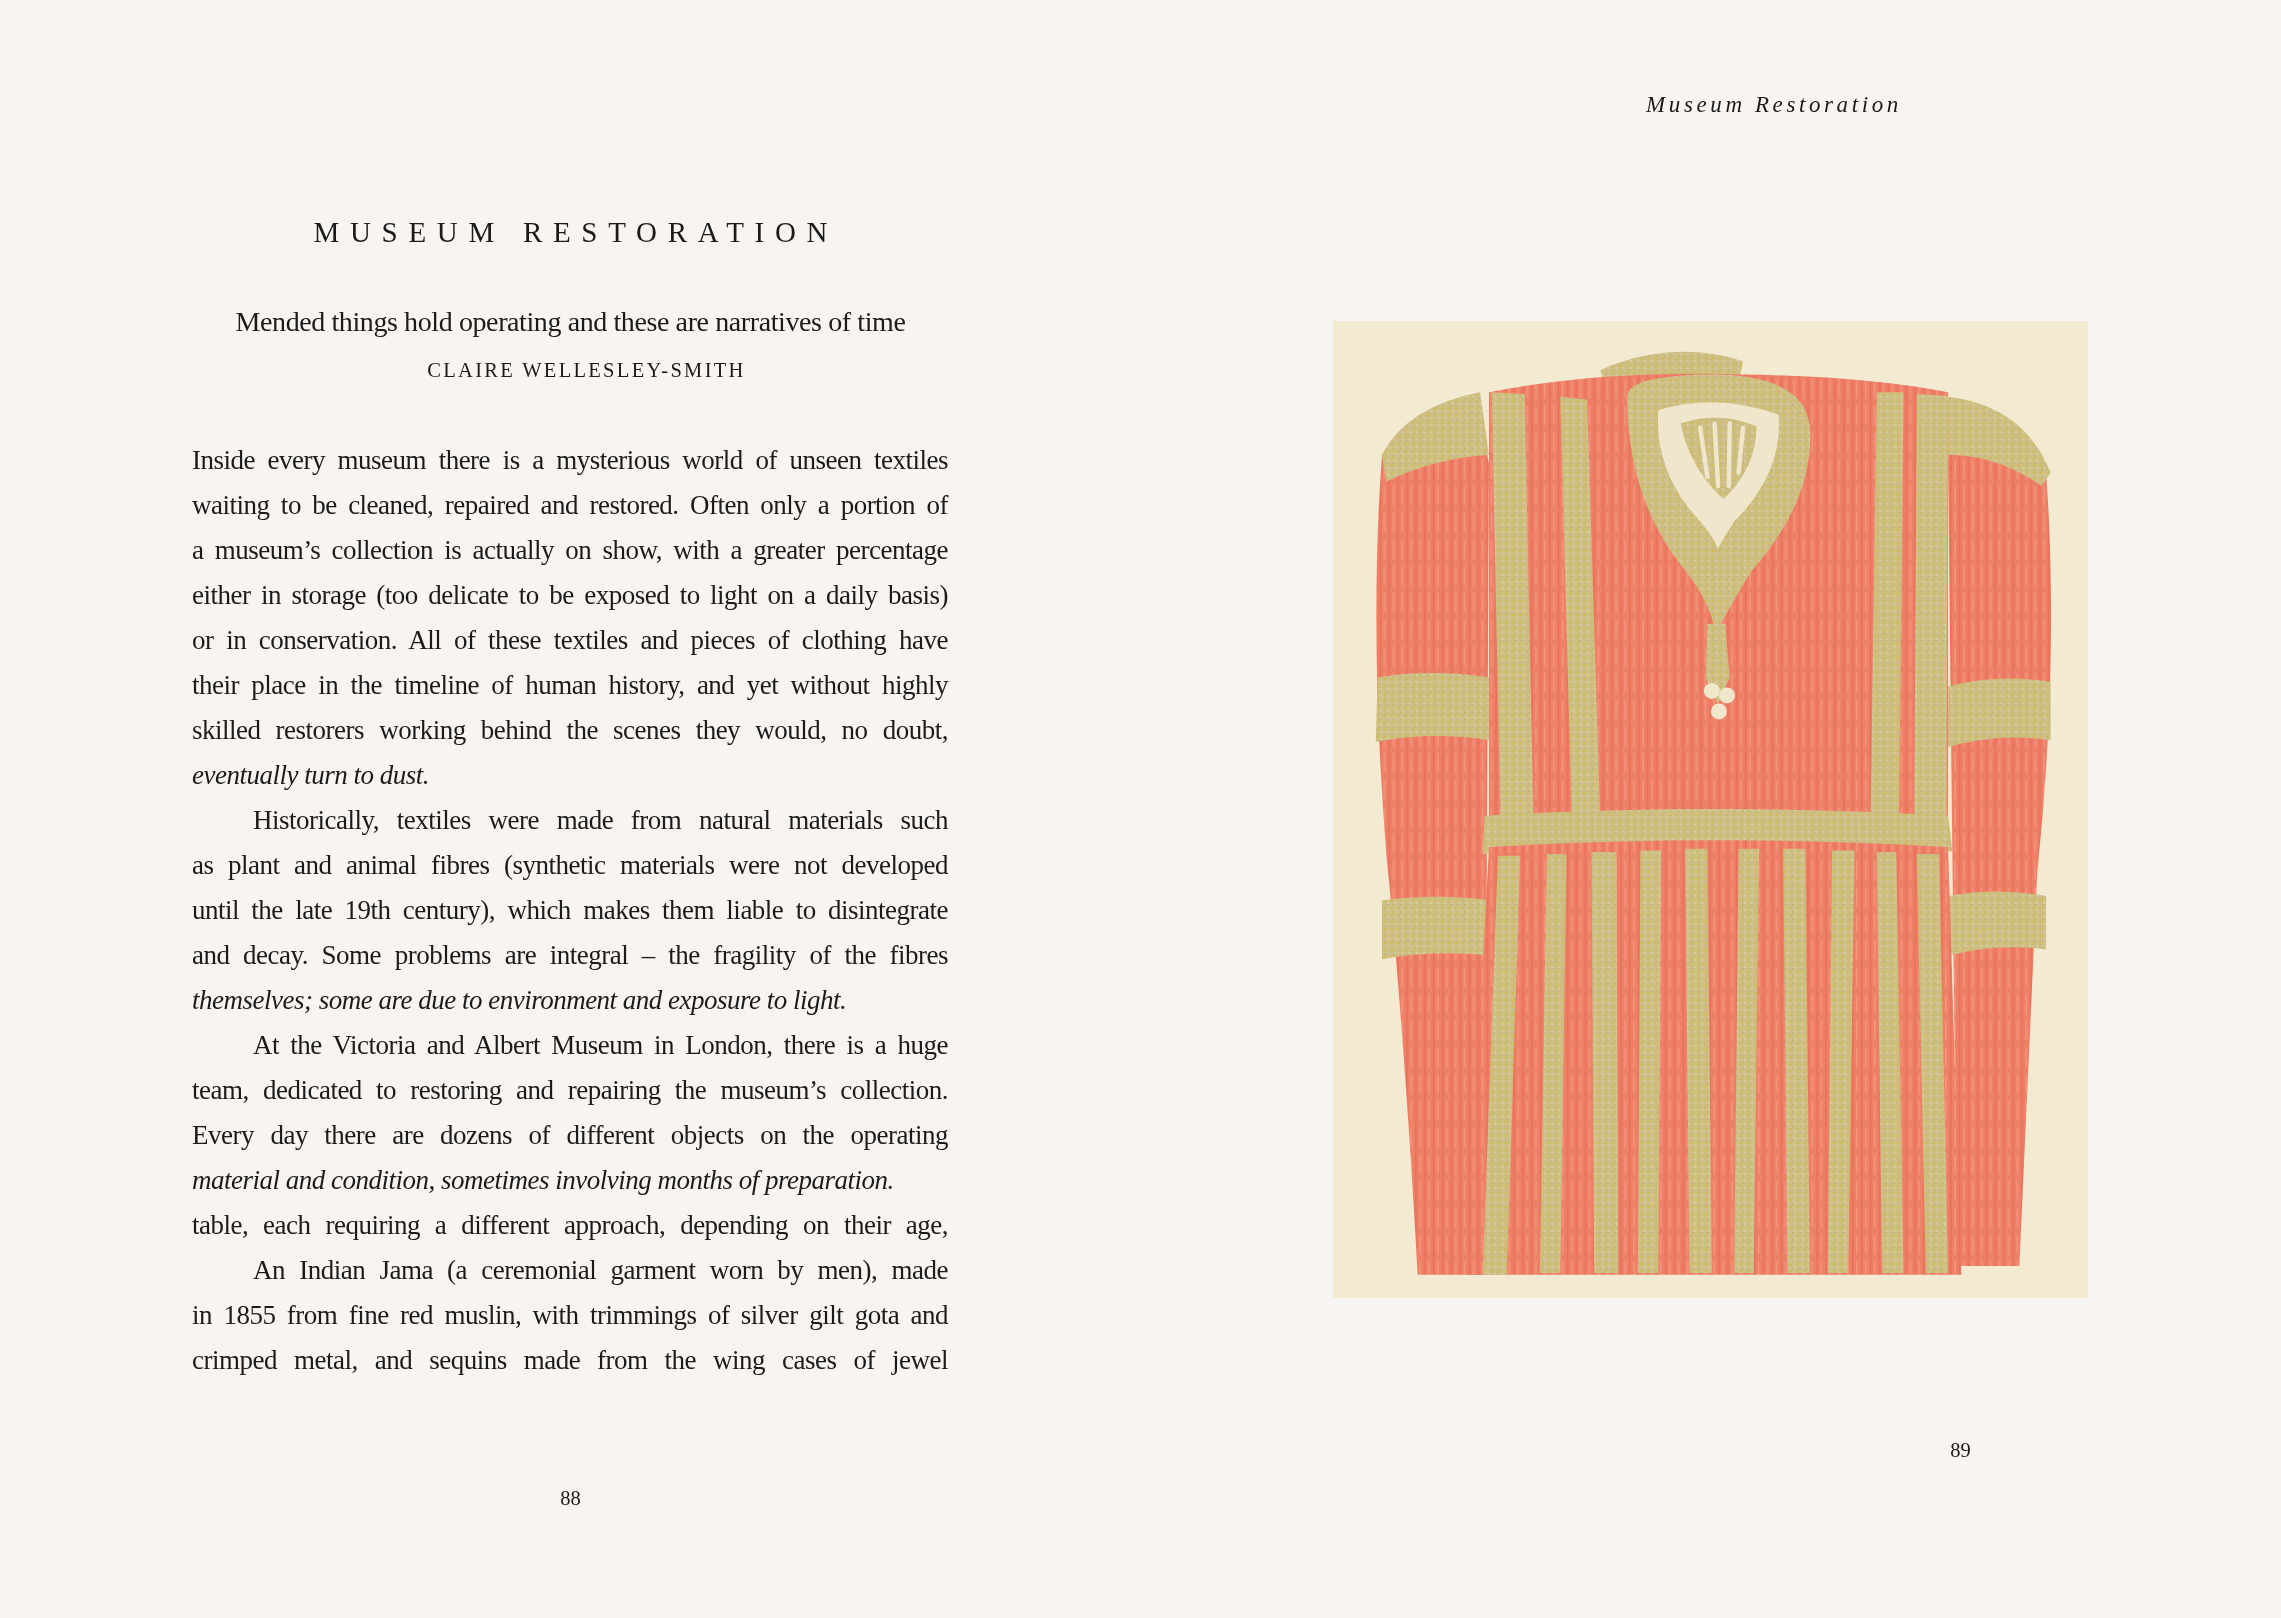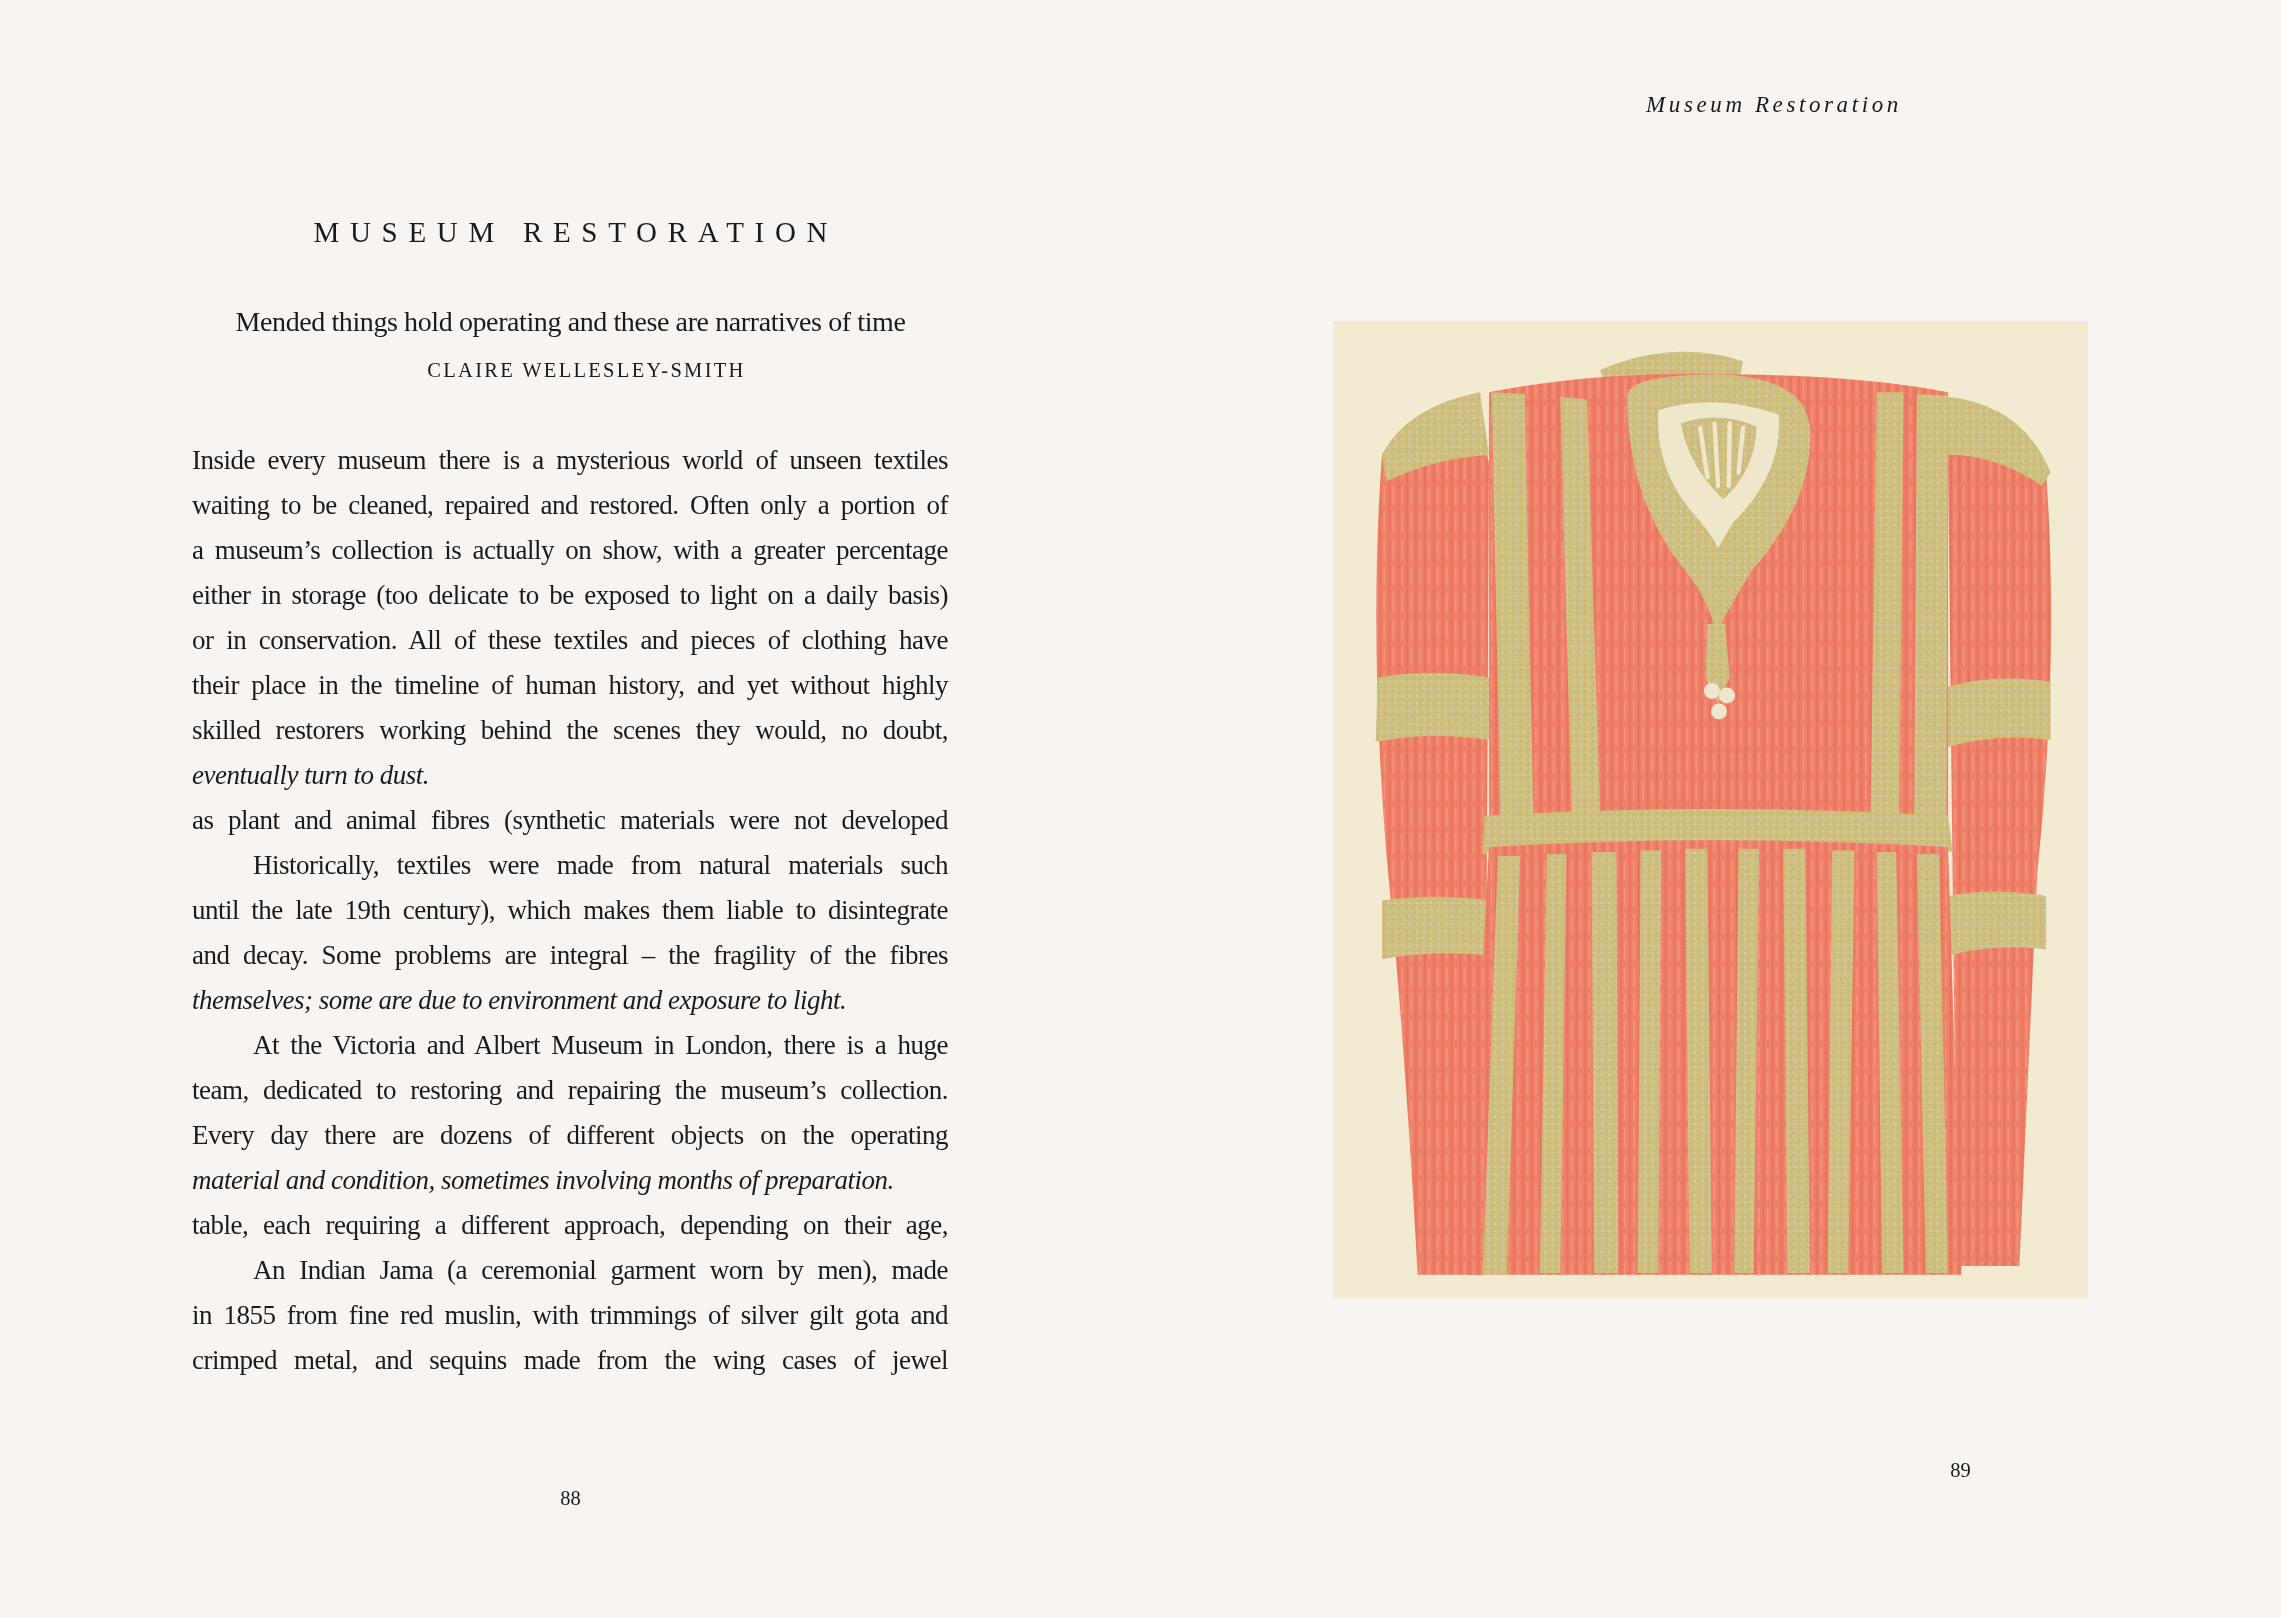--- a/index.html
+++ b/index.html
@@ -42,21 +42,21 @@
       letter-spacing: -0.5px;
     }
     .body-line.last { text-align-last: left; font-style: italic; }
     .body-line.indent { padding-left: 61px; }
 
     .folio {
       position: absolute; top: 1439px; font-size: 20.5px;
       width: 89px; text-align: center;
     }
     .folio-left { left: 526px; margin-top: 48px; }
-    .folio-right { left: 775px; margin-top: 20px; }
+    .folio-right { left: 775px; }
 
     .running-head {
       position: absolute; top: 92px; left: 437px; width: 392px;
       text-align: center; font-style: italic;
       font-size: 23px; letter-spacing: 3.6px;
     }
     .illustration {
       position: absolute; left: 192px; top: 321px;
       width: 755px; height: 977px;
       background: #f3ead2;
@@ -73,22 +73,22 @@
 
   <div class="body-text">
     <span class="body-line">Inside every museum there is a mysterious world of unseen textiles</span>
     <span class="body-line">waiting to be cleaned, repaired and restored. Often only a portion of</span>
     <span class="body-line">a museum’s collection is actually on show, with a greater percentage</span>
     <span class="body-line">either in storage (too delicate to be exposed to light on a daily basis)</span>
     <span class="body-line">or in conservation. All of these textiles and pieces of clothing have</span>
     <span class="body-line">their place in the timeline of human history, and yet without highly</span>
     <span class="body-line">skilled restorers working behind the scenes they would, no doubt,</span>
     <span class="body-line last">eventually turn to dust.</span>
+    <span class="body-line indent">Historically, textiles were made from natural materials such</span>
     <span class="body-line">as plant and animal fibres (synthetic materials were not developed</span>
-    <span class="body-line indent">Historically, textiles were made from natural materials such</span>
     <span class="body-line">until the late 19th century), which makes them liable to disintegrate</span>
     <span class="body-line">and decay. Some problems are integral – the fragility of the fibres</span>
     <span class="body-line last">themselves; some are due to environment and exposure to light.</span>
     <span class="body-line indent">At the Victoria and Albert Museum in London, there is a huge</span>
     <span class="body-line">team, dedicated to restoring and repairing the museum’s collection.</span>
     <span class="body-line">Every day there are dozens of different objects on the operating</span>
     <span class="body-line last">material and condition, sometimes involving months of preparation.</span>
     <span class="body-line">table, each requiring a different approach, depending on their age,</span>
     <span class="body-line indent">An Indian Jama (a ceremonial garment worn by men), made</span>
     <span class="body-line">in 1855 from fine red muslin, with trimmings of silver gilt gota and</span>

